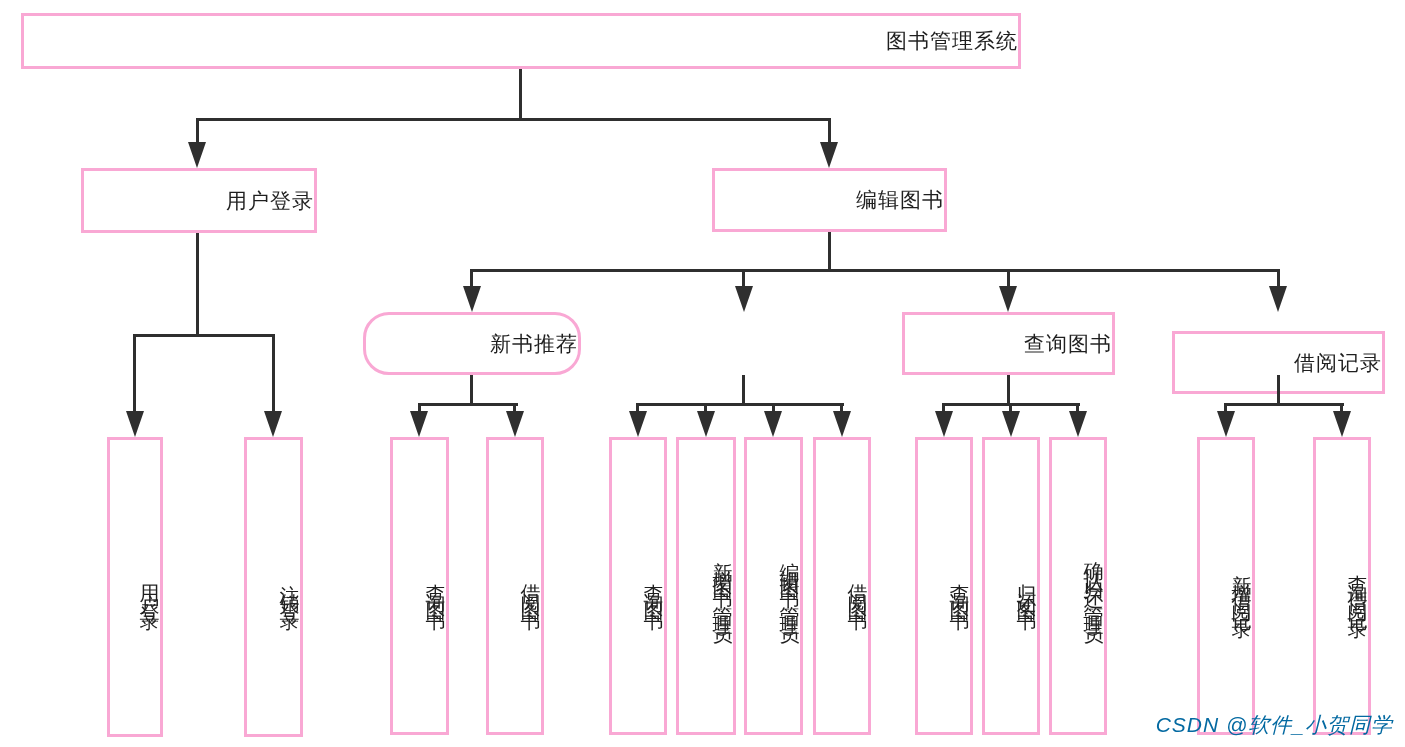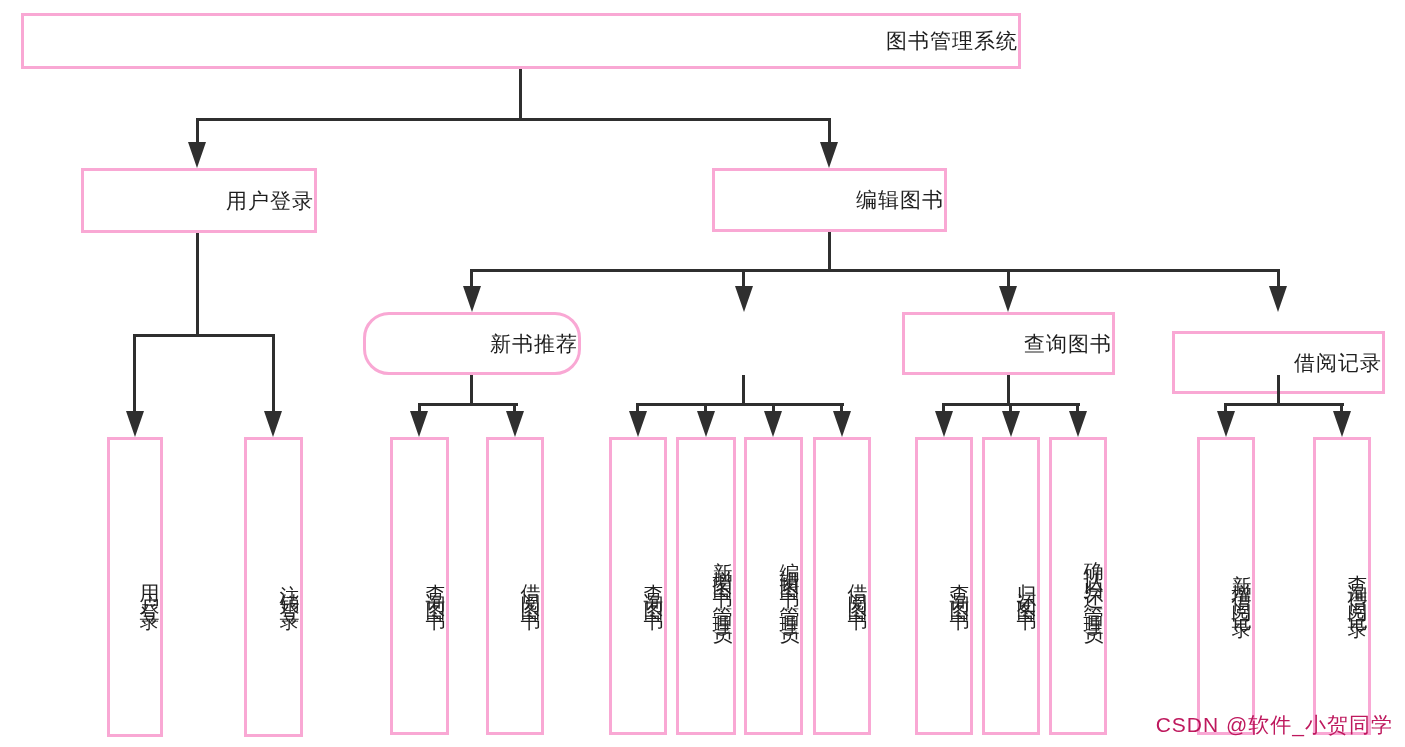--- a/index.html
+++ b/index.html
@@ -53,24 +53,25 @@
     height: 0;
     border-left: 9px solid transparent;
     border-right: 9px solid transparent;
     border-top: 26px solid #2f2f2f;
   }
   .watermark {
     position: absolute;
     right: 12px;
     top: 711px;
     font-size: 21px;
-    color: #be185d;
+    color: #0369a1;
     letter-spacing: 1px;
     white-space: nowrap;
     z-index: 5;
+    font-style: italic;
   }
 </style>
 </head>
 <body>
 
 <div class="canvas">
 
   <div class="node h" style="left:21px; top:13px; width:1000px; height:56px;">
     <span class="lbl">图书管理系统</span>
   </div>

